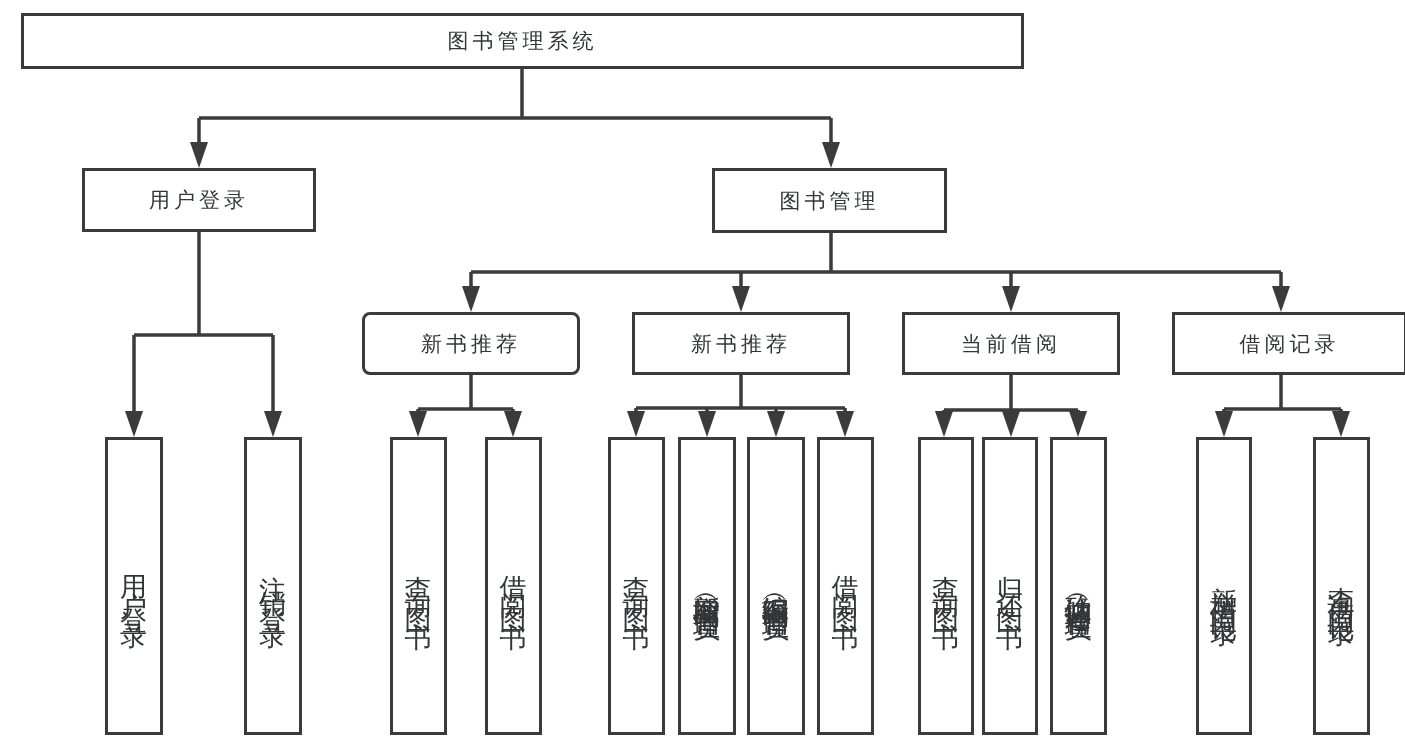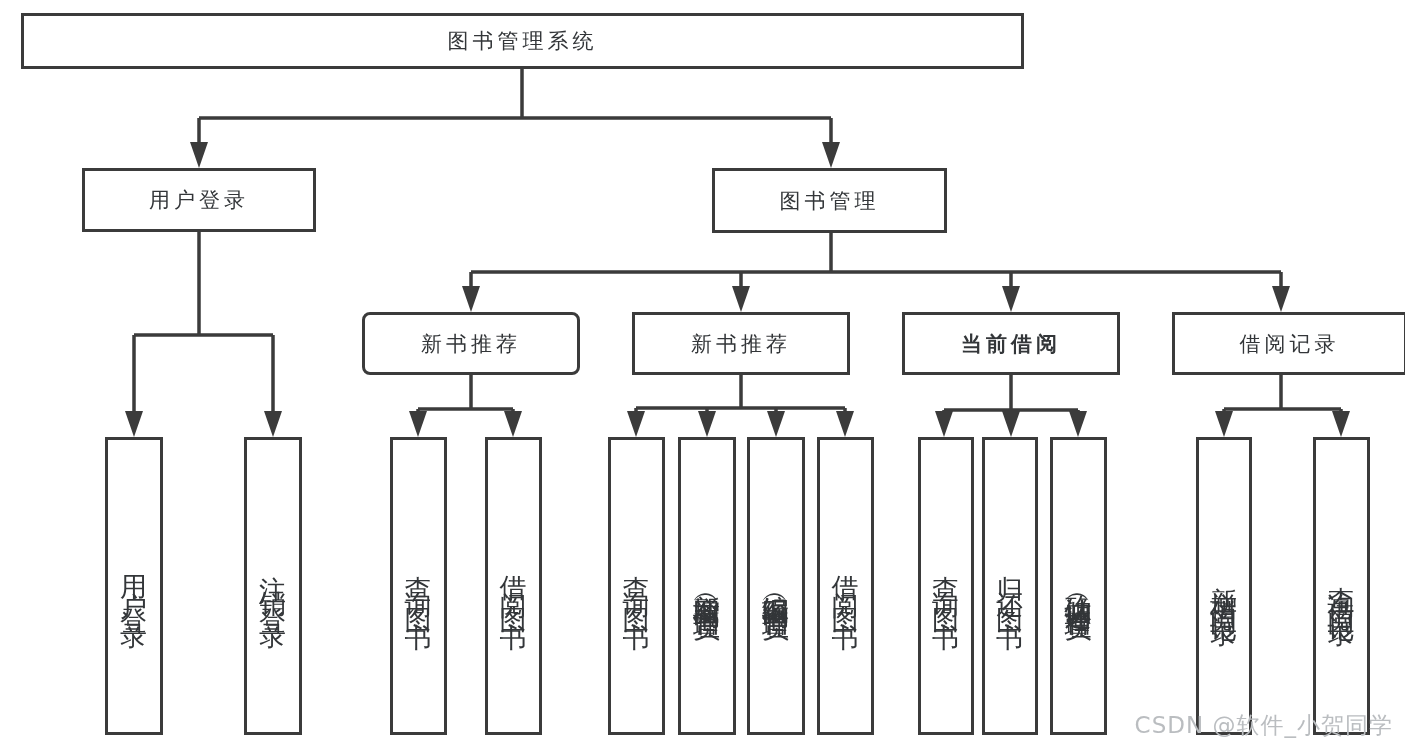--- a/index.html
+++ b/index.html
@@ -106,21 +106,21 @@
   <div class="node h-node" style="left:712px;top:168px;width:235px;height:65px;">
     <span>图书管理</span>
   </div>
 
   <div class="node h-node" style="left:362px;top:312px;width:218px;height:63px;border-radius:8px;">
     <span>新书推荐</span>
   </div>
   <div class="node h-node" style="left:632px;top:312px;width:218px;height:63px;">
     <span>新书推荐</span>
   </div>
-  <div class="node h-node" style="left:902px;top:312px;width:218px;height:63px;font-weight:bold;">
+  <div class="node h-node" style="left:902px;top:312px;width:218px;height:63px;">
     <span>当前借阅</span>
   </div>
   <div class="node h-node" style="left:1172px;top:312px;width:235px;height:63px;">
     <span>借阅记录</span>
   </div>
 
   <div class="node v-node" style="left:105px;top:437px;width:58px;height:298px;">
     <span style="letter-spacing: 16px;">用户登录</span>
   </div>
   <div class="node v-node" style="left:244px;top:437px;width:58px;height:298px;">
@@ -157,14 +157,13 @@
     <span style="letter-spacing: 3px;">确认归还（管理员）</span>
   </div>
 
   <div class="node v-node" style="left:1196px;top:437px;width:56px;height:298px;">
     <span style="letter-spacing: 7px;">新增借阅记录</span>
   </div>
   <div class="node v-node" style="left:1313px;top:437px;width:57px;height:298px;">
     <span style="letter-spacing: 7px;">查询借阅记录</span>
   </div>
 
-  <div class="watermark">CSDN @软件_小贺同学</div>
 </div>
 
 </body></html>

